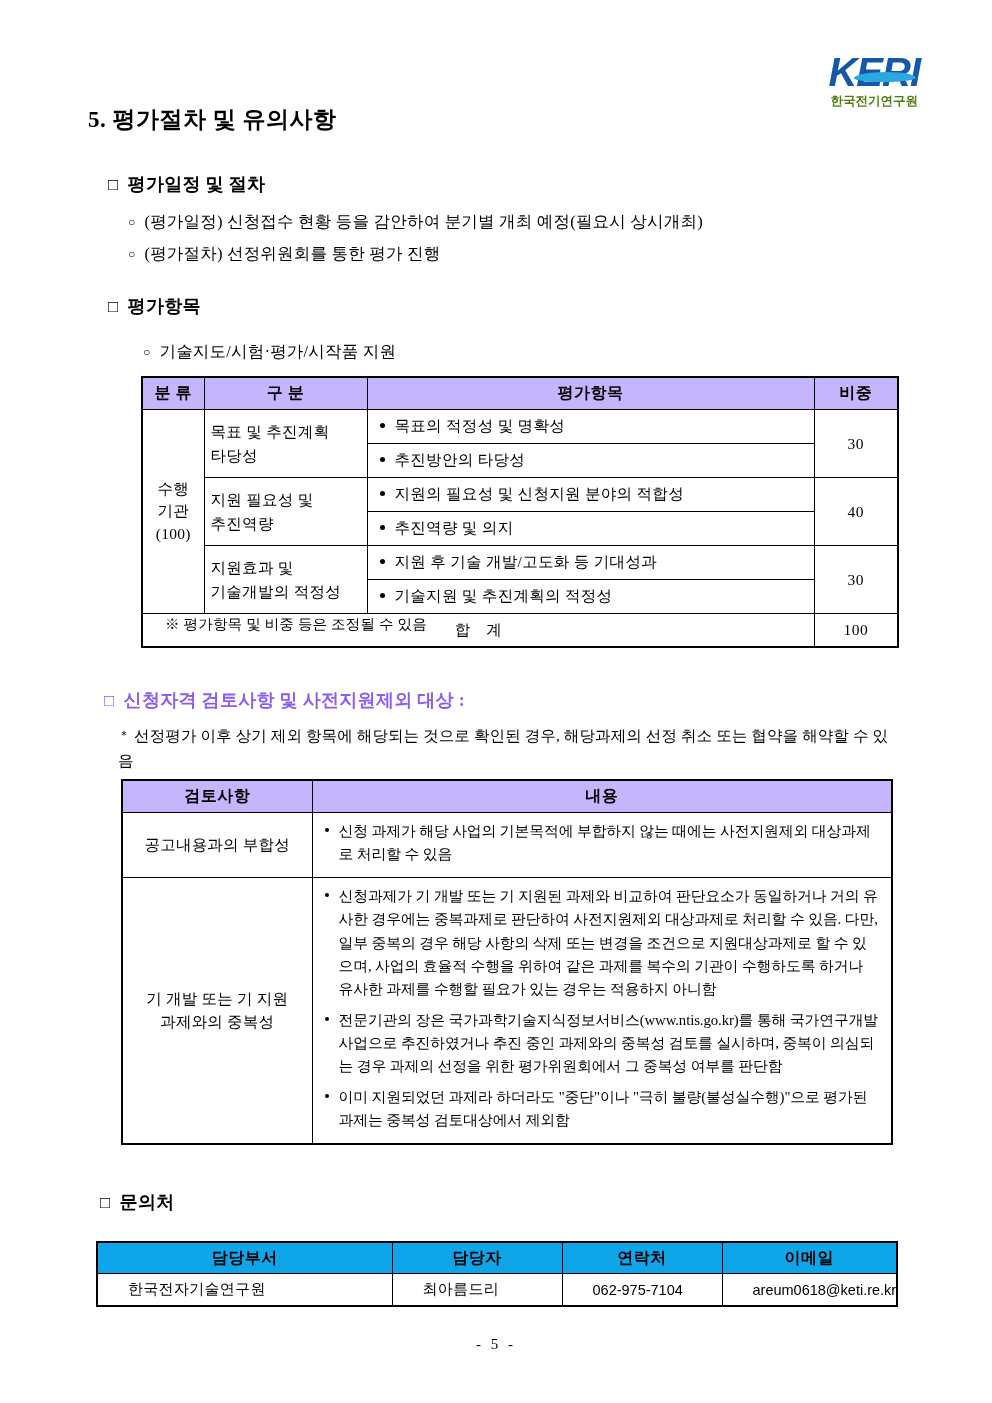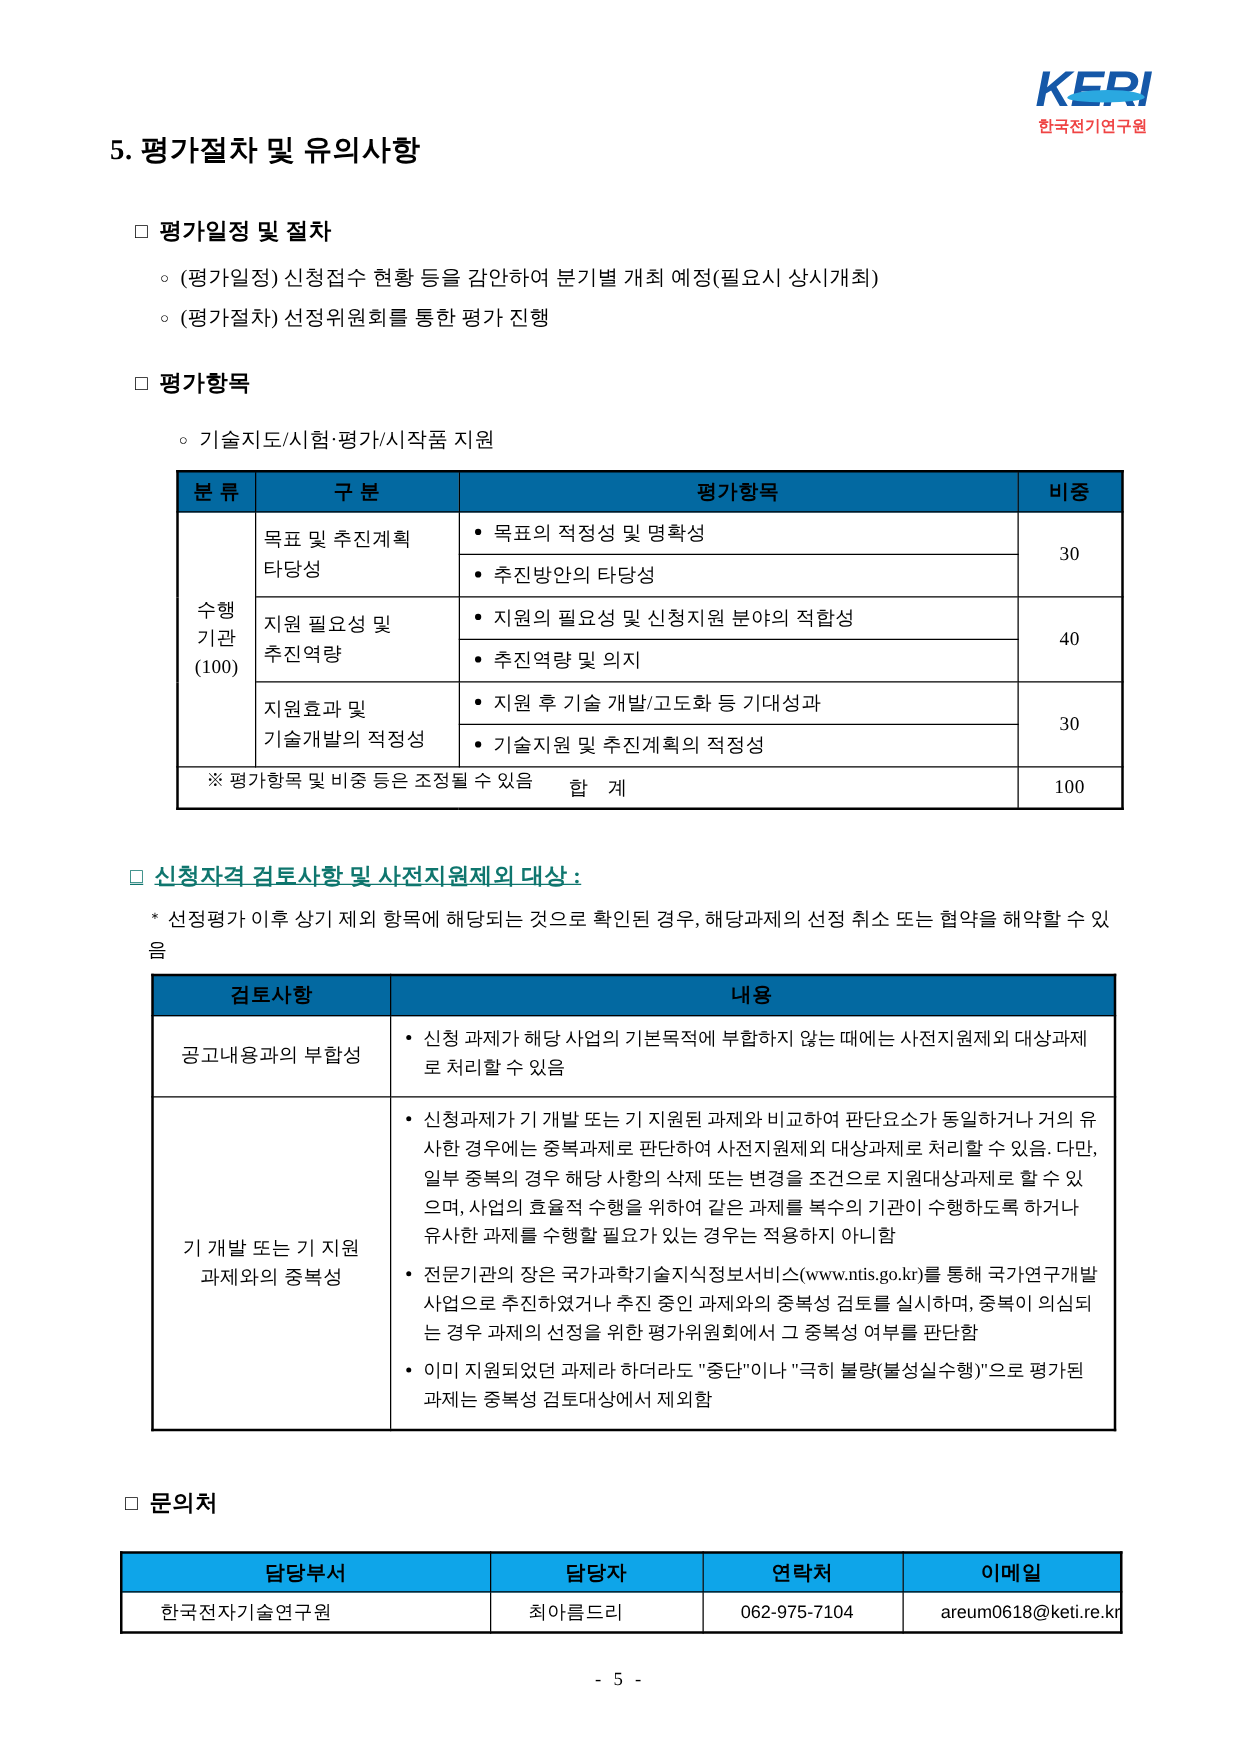--- a/index.html
+++ b/index.html
@@ -49,21 +49,21 @@
     height: 10px;
     background: #2aa8e0;
     border-radius: 50% 50% 50% 50% / 60% 60% 40% 40%;
     transform: skewX(-14deg);
   }
   .logo-sub {
     margin-top: 3px;
     font-family: "Liberation Sans", sans-serif;
     font-size: 12.5px;
     font-weight: bold;
-    color: #ef4444;
+    color: #4d7c0f;
     letter-spacing: 0px;
   }
 
   
   .section-title {
     position: absolute;
     left: 88px;
     top: 104px;
     font-size: 23px;
     font-weight: bold;
@@ -74,21 +74,21 @@
     font-size: 18px;
     font-weight: bold;
     letter-spacing: 0.3px;
     white-space: nowrap;
   }
   .h2 .box-mark {
     font-weight: normal;
     font-size: 17px;
     margin-right: 9px;
   }
-  .h2.gray { color: #0f766e; text-decoration: underline; }
+  .h2.gray { color: #8b5cf6; }
 
   .bullet-o {
     font-size: 16.5px;
     letter-spacing: 0.2px;
     white-space: nowrap;
   }
   .bullet-o .o-mark {
     font-size: 12px;
     margin-right: 9px;
     vertical-align: 1px;
@@ -119,21 +119,21 @@
   table {
     border-collapse: collapse;
     table-layout: fixed;
   }
   table td, table th {
     border: 1px solid #000000;
     padding: 0;
     font-weight: normal;
   }
   .thead-cell {
-    background: #0369a1;
+    background: #c4b5fd;
     text-align: center;
     font-weight: bold;
     font-size: 16px;
     height: 31px;
     letter-spacing: 0.5px;
   }
 
   
   #eval-table {
     position: absolute;

